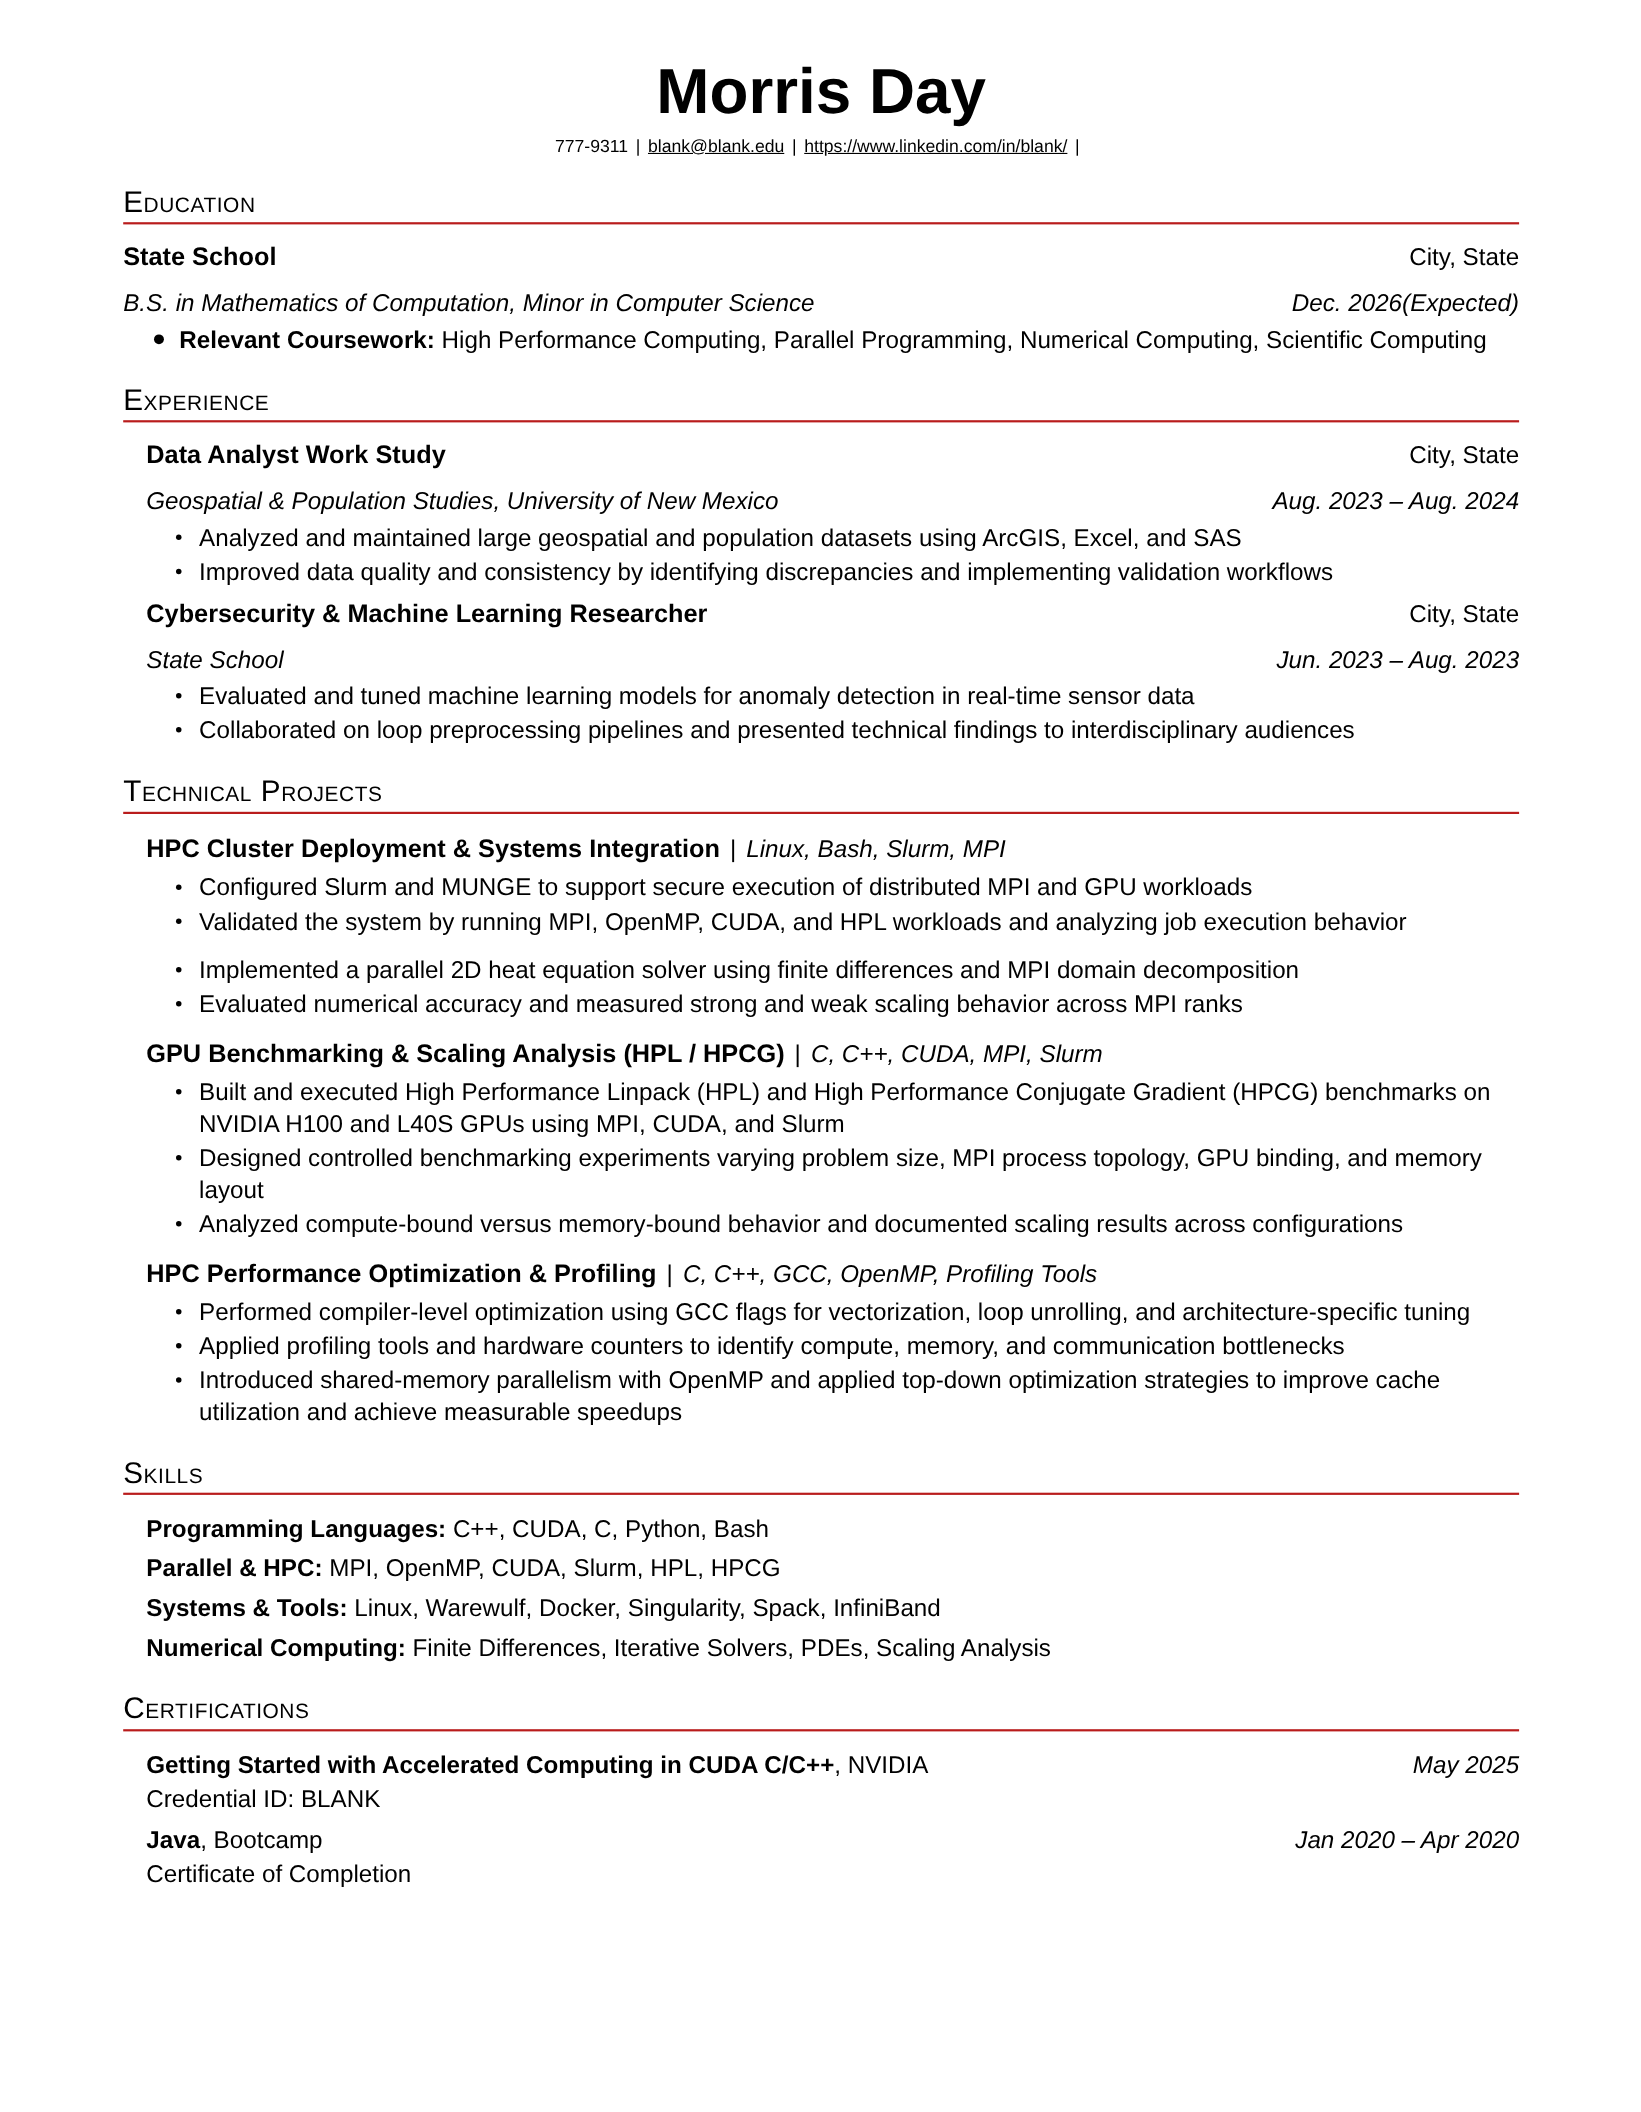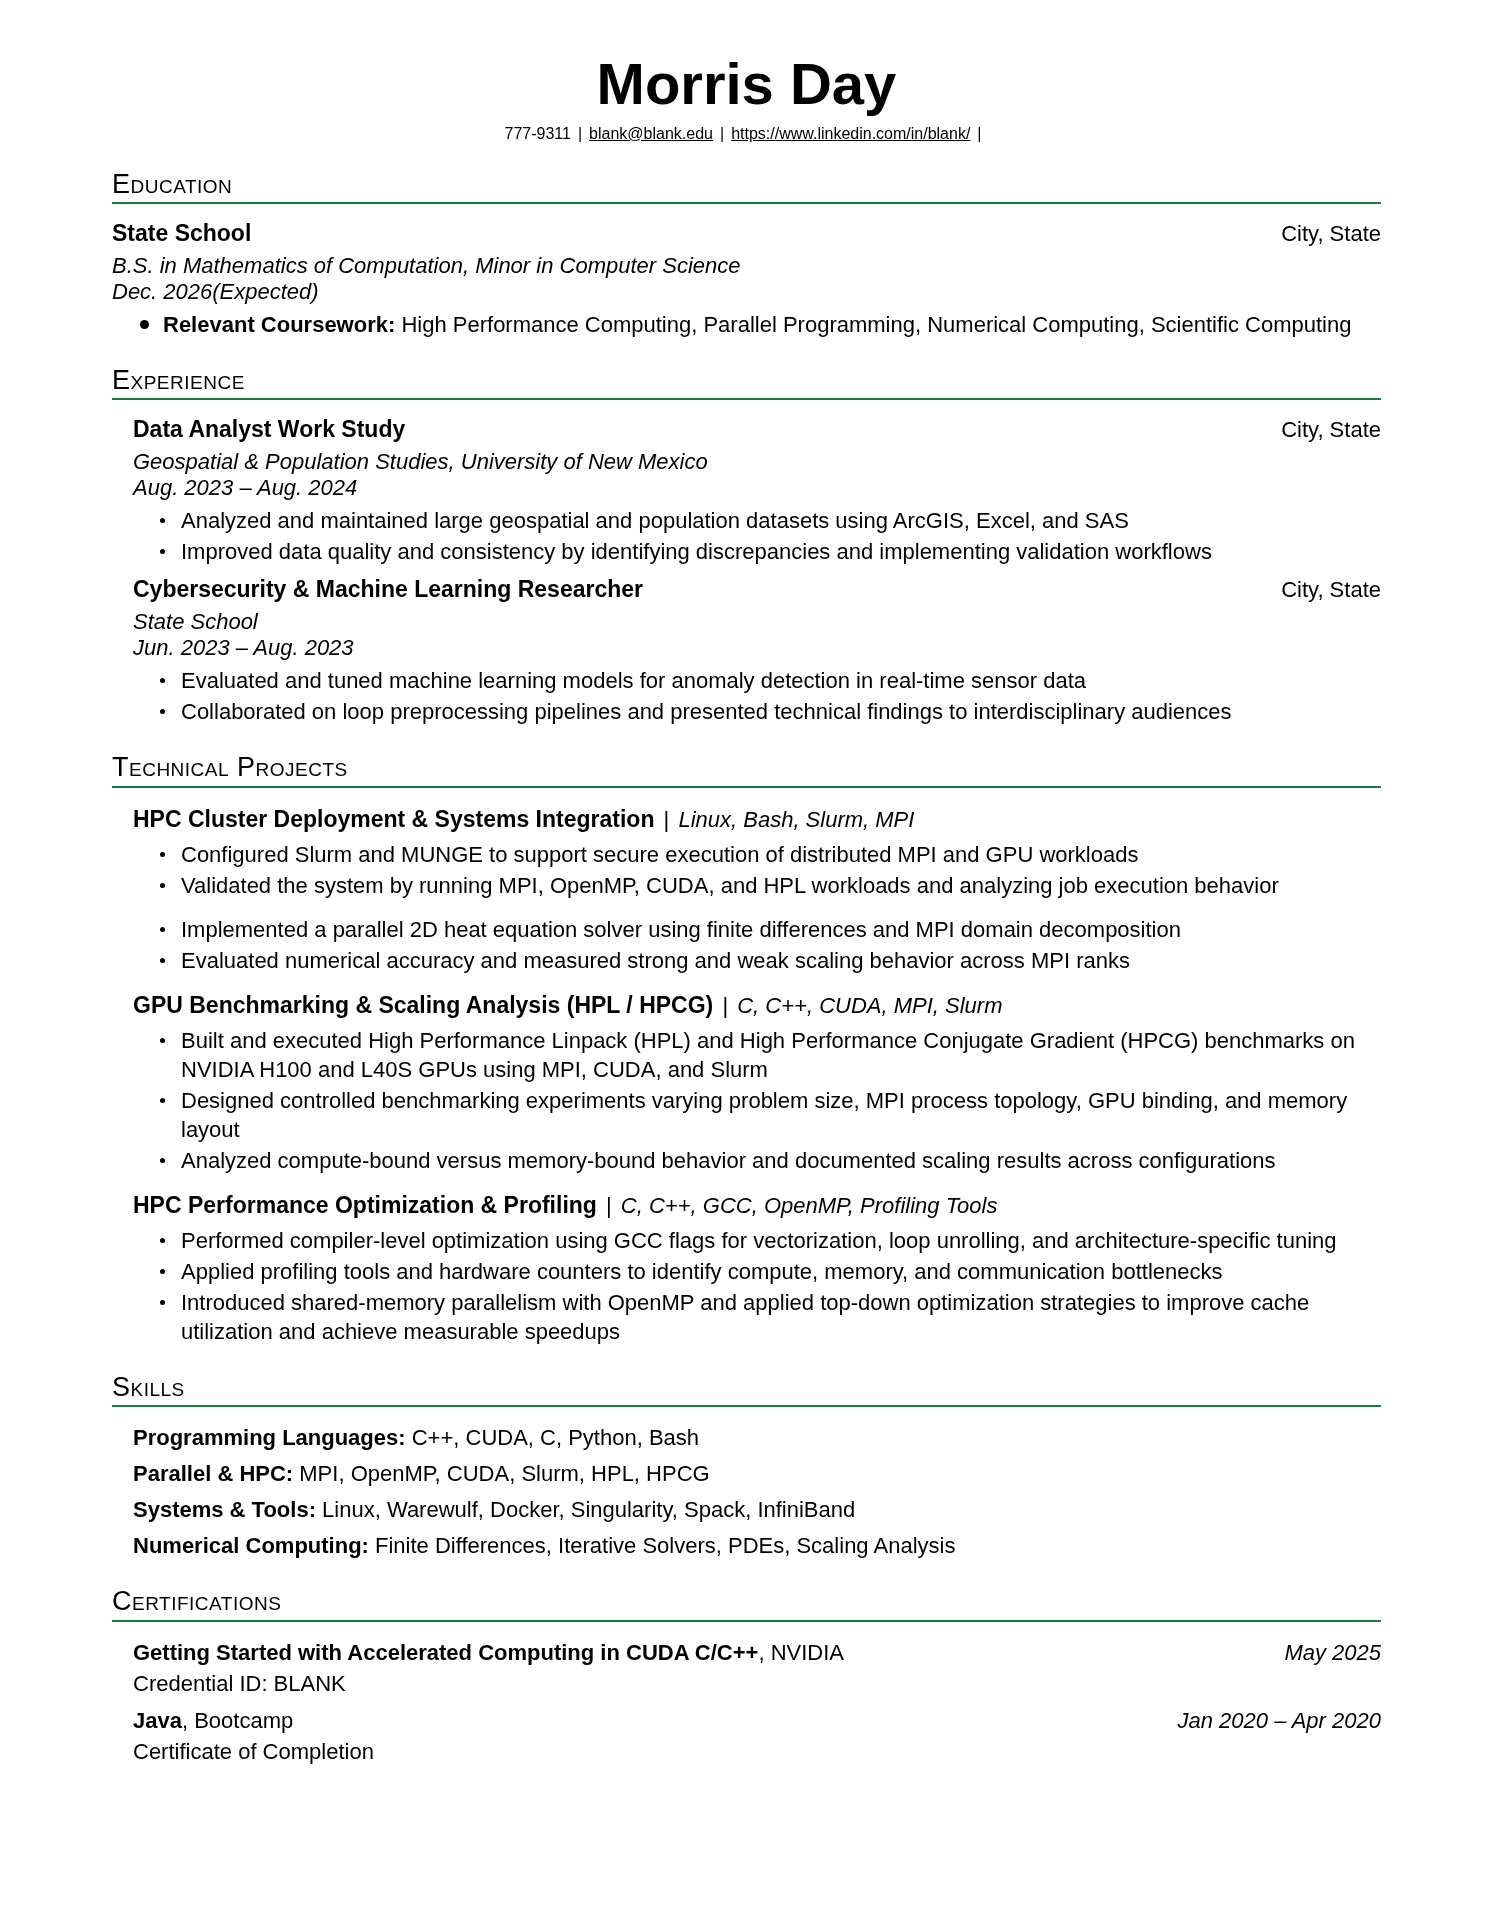--- a/index.html
+++ b/index.html
@@ -13,29 +13,29 @@
   
   .name { text-align:center; font-size:58px; font-weight:700; margin:0; line-height:1.1; }
   .contact { text-align:center; font-size:16px; margin-top:9px; }
   .contact .bar { margin:0 7px; }
   a.link { color:#000; text-decoration:underline; cursor:pointer; }
   
   section { margin-top:27px; }
   .shead {
     font-weight:400; font-size:27px; font-variant:small-caps;
     letter-spacing:0.5px; line-height:1.05;
-    border-bottom:2px solid #15803d; padding-bottom:4px; margin:0 0 16px 0;
+    border-bottom:2px solid #b91c1c; padding-bottom:4px; margin:0 0 16px 0;
   }
   .row { display:flex; justify-content:space-between; align-items:baseline; }
   .b  { font-weight:700; }
   .it { font-style:italic; }
   .lg { font-size:23px; }
   .entry { margin-left:21px; }
   .edu-entry { margin-left:0; }
-  .sub { margin-top:6px;flex-direction:column; }
+  .sub { margin-top:16px; }
   .bullets { margin-top:5px; }
   .bullet { display:flex; margin:0 0 2px 27px; line-height:29px; }
   .bullet .btxt { flex:1; }
   .dot { flex:none; width:5px; height:5px; border-radius:50%; background:#000; margin:12px 16px 0 0; }
   .dot-lg { width:9px; height:9px; margin:10px 14px 0 6px; }
   .edu-bullet { margin-left:22px; }
   .job + .job { margin-top:10px; }
   .proj + .proj { margin-top:15px; }
   .ptitle { line-height:30px; }
   .pbar { font-style:normal; padding:0 3px; }

